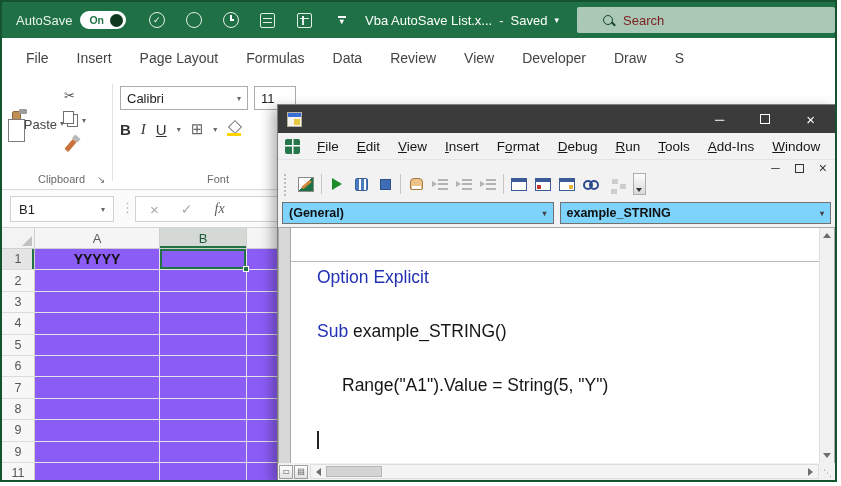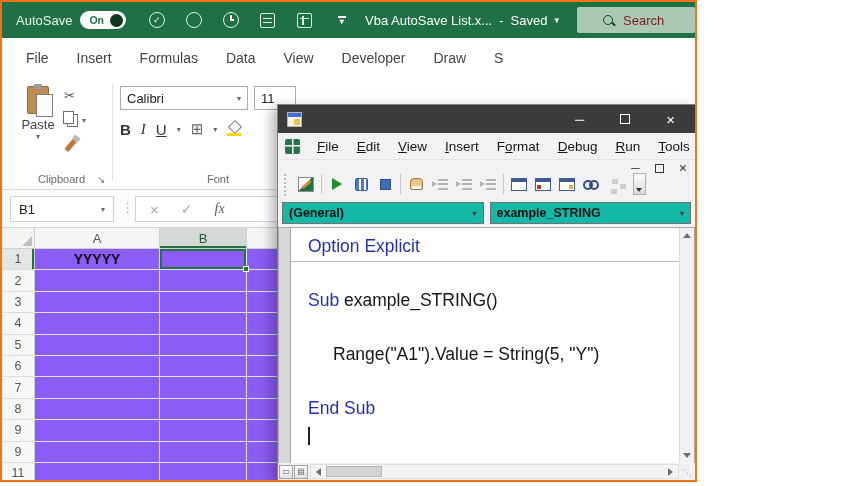--- a/index.html
+++ b/index.html
@@ -1,17 +1,17 @@
 <!DOCTYPE html>
 <html style="--accent: #217346; --kw: #2130b4;"><head>
 <meta charset="utf-8">
 <style>
   html,body{margin:0;padding:0;background:#fff;font-family:"Liberation Sans",sans-serif;}
   *{box-sizing:border-box;}
-  .screen{position:relative;width:697px;height:482px;border:2px solid #f97316;overflow:hidden;background:#fff;}
+  .screen{position:relative;width:837px;height:482px;border:2px solid #14532d;overflow:hidden;background:#fff;}
 
   
   .xl-titlebar{position:absolute;left:0;top:0;width:100%;height:36px;background:#1f7145;display:flex;align-items:center;color:#fff;}
   .autosave{display:flex;align-items:center;gap:8px;margin-left:14px;}
   .autosave-label{font-size:13px;color:#eaf3ee;}
   .toggle{width:46px;height:18px;background:#fff;border-radius:10px;display:flex;align-items:center;position:relative;}
   .toggle-on{font-size:10.5px;font-weight:700;color:#1f7145;margin-left:9px;}
   .knob{width:13px;height:13px;border-radius:50%;background:#10381f;position:absolute;right:3px;top:2.5px;}
   .qat{display:flex;align-items:center;gap:20px;margin-left:22px;}
   .qicon{width:17px;height:17px;display:flex;align-items:center;justify-content:center;position:relative;color:#e8f1ec;}
@@ -34,21 +34,21 @@
 
   
   .xl-tabs{position:absolute;left:0;top:36px;width:100%;height:40px;background:#fff;display:flex;align-items:stretch;padding-left:10px;}
   .x-tab{padding:0 14px;font-size:14px;color:#444;display:flex;align-items:center;position:relative;white-space:nowrap;}
   .x-tab.active{color:#161616;font-weight:700;}
   .x-tab.active::after{content:"";position:absolute;left:12px;right:12px;bottom:3px;height:3px;background:var(--accent);border-radius:2px;}
 
   
   .xl-ribbon{position:absolute;left:0;top:76px;width:100%;height:112px;background:#fff;border-bottom:1px solid #d8d8d8;}
   .grp-sep{position:absolute;top:6px;bottom:8px;width:1px;background:#e2e2e2;}
-  .paste-btn{position:absolute;left:10px;top:6px;width:52px;height:80px;display:flex;flex-direction:column;align-items:center;gap:3px;}
+  .paste-btn{position:absolute;left:10px;top:6px;width:52px;height:80px;display:flex;flex-direction:row;align-items:center;gap:3px;}
   .clipboard-icon{width:22px;height:28px;background:#c08d52;border:1px solid #8d6a3f;border-radius:2px;position:relative;margin-top:2px;}
   .clipboard-icon::before{content:"";position:absolute;left:6px;top:-3px;width:8px;height:5px;background:#9c9c9c;border-radius:1px;}
   .clipboard-icon::after{content:"";position:absolute;right:-5px;bottom:-4px;width:15px;height:21px;background:#fff;border:1px solid #7c7c7c;}
   .paste-label{font-size:13px;color:#444;}
   .paste-chev{font-size:8px;color:#666;line-height:4px;}
   .mini-col{position:absolute;left:62px;top:8px;width:42px;display:flex;flex-direction:column;gap:7px;align-items:flex-start;}
   .mini-btn{display:flex;align-items:center;gap:4px;height:18px;}
   .scissors{font-size:13px;color:#555;}
   .copy-icon{width:11px;height:13px;border:1.5px solid #6f6f6f;background:#fff;position:relative;margin-left:3px;}
   .copy-icon::before{content:"";position:absolute;width:9px;height:11px;border:1.5px solid #6f6f6f;background:#fff;left:-5px;top:-4px;}
@@ -141,27 +141,27 @@
   .ic-win.v2::after{content:"";position:absolute;left:1px;bottom:1px;width:4px;height:4px;background:#c0392b;}
   .ic-win.v3::after{content:"";position:absolute;right:1px;bottom:1px;width:4px;height:4px;background:#e5b33a;}
   .ic-glasses{width:16px;height:10px;position:relative;}
   .ic-glasses::before,.ic-glasses::after{content:"";position:absolute;top:1px;width:6px;height:6px;border:2px solid #2c4a8c;border-radius:50%;}
   .ic-glasses::before{left:0;}
   .ic-glasses::after{right:0;}
   .ic-stack{width:6px;height:5px;background:#cdcdcd;position:relative;margin-top:-6px;box-shadow:8px 5px 0 #cdcdcd,-1px 10px 0 #cdcdcd;}
   .ic-more{width:13px;height:22px;background:linear-gradient(#fdfdfd,#d9d9d9);border:1px solid #adadad;display:flex;align-items:flex-end;justify-content:center;padding-bottom:2px;}
   .ic-more::after{content:"";width:0;height:0;border-top:4px solid #333;border-left:3.5px solid transparent;border-right:3.5px solid transparent;}
   .vba-combos{height:27px;background:#f2f2f2;display:flex;gap:6px;padding:2px 4px 3px 4px;flex:0 0 auto;}
-  .combo{flex:1;background:#14b8a6;border:1px solid #717171;display:flex;align-items:center;font-size:12.5px;font-weight:700;color:#111;padding:0 6px;}
+  .combo{flex:1;background:#7dd3fc;border:1px solid #717171;display:flex;align-items:center;font-size:12.5px;font-weight:700;color:#111;padding:0 6px;}
   .combo .chev8{margin-left:auto;color:#444;}
   .vba-codewrap{flex:1;display:flex;min-height:0;background:#fff;border:1px solid #a8a8a8;border-bottom:none;margin:0;}
   .margin-bar{width:12px;background:#d8d8d8;border-right:1px solid #a8a8a8;flex:0 0 auto;}
   .code-pane{flex:1;position:relative;overflow:hidden;background:#fff;}
   .proc-sep{position:absolute;left:0;right:0;top:33px;border-top:1px solid #bcbcbc;}
-  .code-lines{padding:5px 0 0 17px;}
+  .code-lines{padding:5px 0 0 26px;margin-top:31px;}
   .cl{height:27px;line-height:27px;font-size:17.5px;white-space:pre;color:#161616;}
   .cl .kw{color:var(--kw);}
   .cl.indent{padding-left:25px;}
   .caret{display:inline-block;width:1.6px;height:18px;background:#222;vertical-align:middle;}
   .vscroll{width:15px;background:#f1f1f1;border-left:1px solid #dedede;display:flex;flex-direction:column;flex:0 0 auto;}
   .vs-btn{height:15px;display:flex;align-items:center;justify-content:center;flex:0 0 auto;}
   .tri-up{width:0;height:0;border-bottom:5px solid #6e6e6e;border-left:4px solid transparent;border-right:4px solid transparent;}
   .tri-down{width:0;height:0;border-top:5px solid #6e6e6e;border-left:4px solid transparent;border-right:4px solid transparent;}
   .tri-left{width:0;height:0;border-right:5px solid #6e6e6e;border-top:4px solid transparent;border-bottom:4px solid transparent;}
   .tri-right{width:0;height:0;border-left:5px solid #6e6e6e;border-top:4px solid transparent;border-bottom:4px solid transparent;}
@@ -216,22 +216,24 @@
     </div>
     <div class="xl-search">
       <span class="s-loupe"></span>
       <span class="xl-search-text">Search</span>
     </div>
   </div>
 
   <div class="xl-tabs">
     <span class="x-tab">File</span>
     <span class="x-tab">Insert</span>
+    <span class="x-tab">Page Layout</span>
     <span class="x-tab">Formulas</span>
     <span class="x-tab">Data</span>
+    <span class="x-tab">Review</span>
     <span class="x-tab">View</span>
     <span class="x-tab">Developer</span>
     <span class="x-tab">Draw</span>
     <span class="x-tab">S</span>
   </div>
 
   <div class="xl-ribbon">
     <div class="paste-btn">
       <span class="clipboard-icon"></span>
       <span class="paste-label">Paste</span>
@@ -463,21 +465,20 @@
       <div class="margin-bar"></div>
       <div class="code-pane">
         <div class="proc-sep"></div>
         <div class="code-lines">
           <div class="cl"><span class="kw">Option Explicit</span></div>
           <div class="cl"></div>
           <div class="cl"><span class="kw">Sub</span><span> example_STRING()</span></div>
           <div class="cl"></div>
           <div class="cl indent"><span>Range("A1").Value = String(5, "Y")</span></div>
           <div class="cl"></div>
-          <div class="cl"><span class="kw">End Sub</span></div>
           <div class="cl"><span class="caret"></span></div>
         </div>
       </div>
       <div class="vscroll">
         <span class="vs-btn">
             <span class="tri-up"></span>
           </span>
         <span class="vs-track"></span>
         <span class="vs-btn">
             <span class="tri-down"></span>

